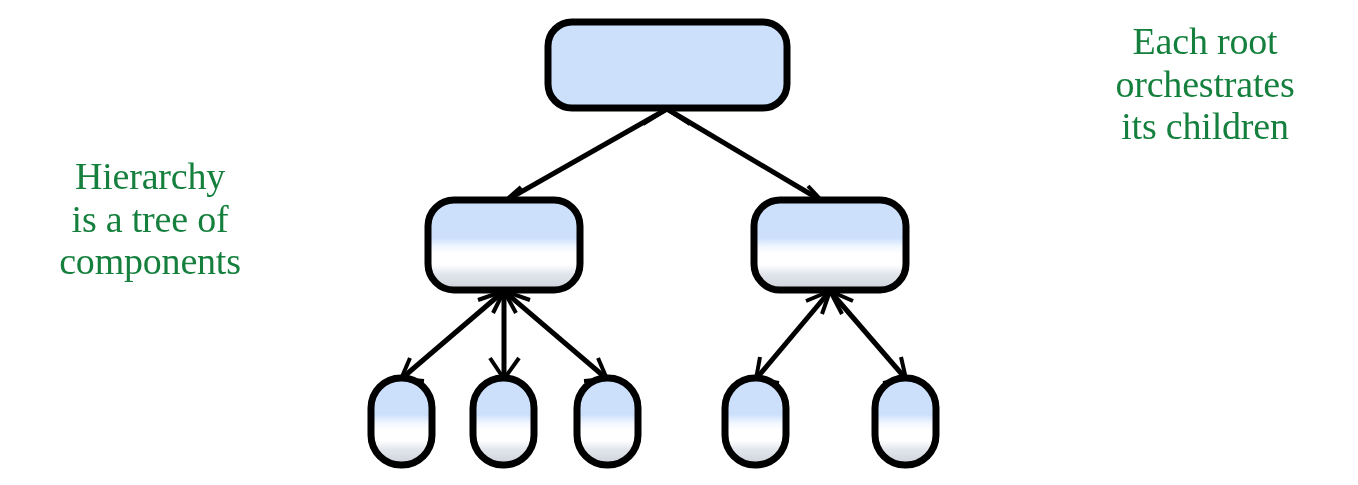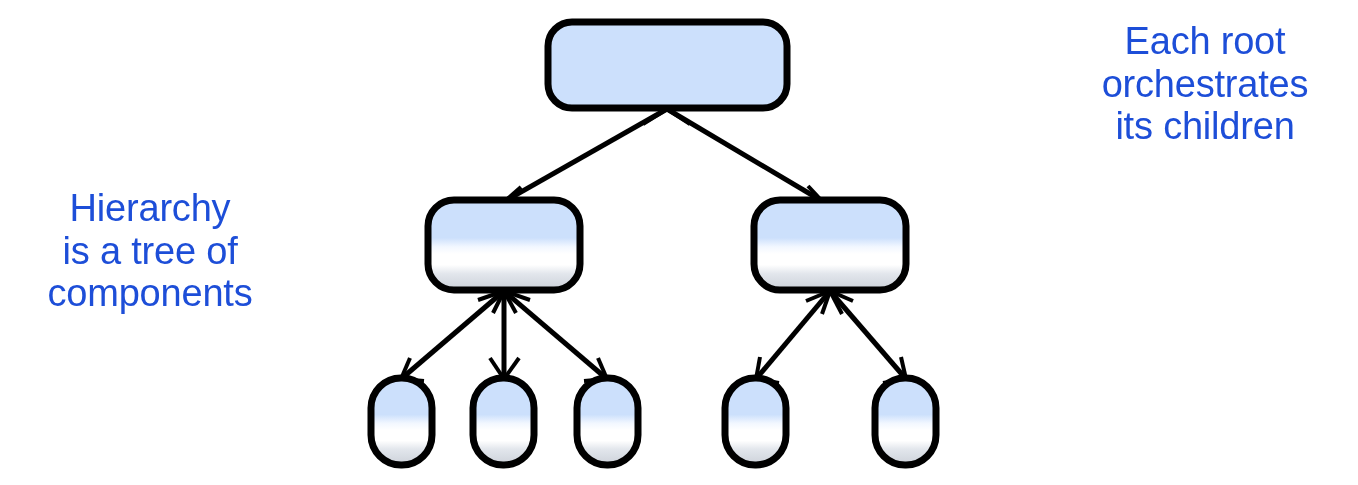--- a/index.html
+++ b/index.html
@@ -18,32 +18,31 @@
     position: relative;
     width: 1358px;
     height: 485px;
     background: #ffffff;
   }
 
   
   .caption {
     position: absolute;
     text-align: center;
-    color: #1d4ed8;
-    font-family: Liberation Sans, sans-serif;
+    color: #15803d;
+    font-family: Liberation Serif, serif;
     line-height: 1.12;
     white-space: pre-line;
     letter-spacing: -0.2px;
   }
   #caption-left {
     left: 0px;
     top: 155px;
     width: 300px;
     font-size: 38px;
-    margin-top: 32px;
   }
   #caption-top-right {
     left: 1052px;
     top: 20px;
     width: 306px;
     font-size: 38px;
   }
   #caption-bottom-right {
     left: 1044px;
     top: 240px;

